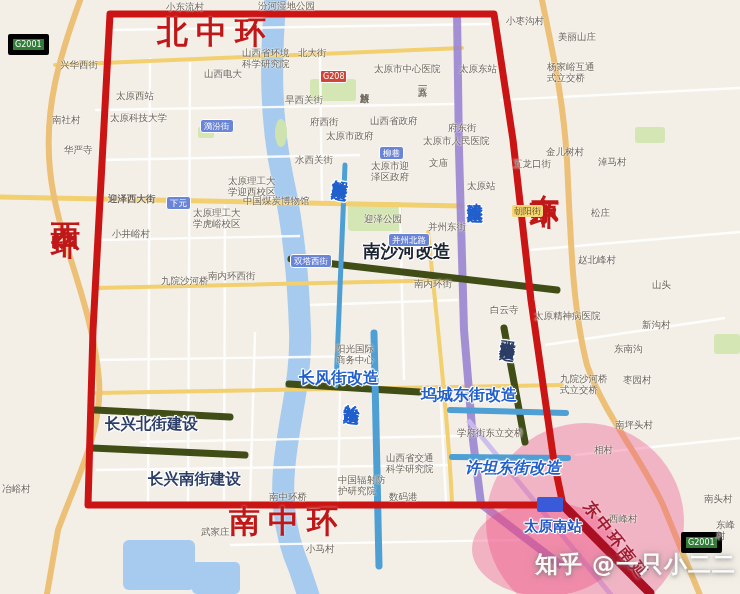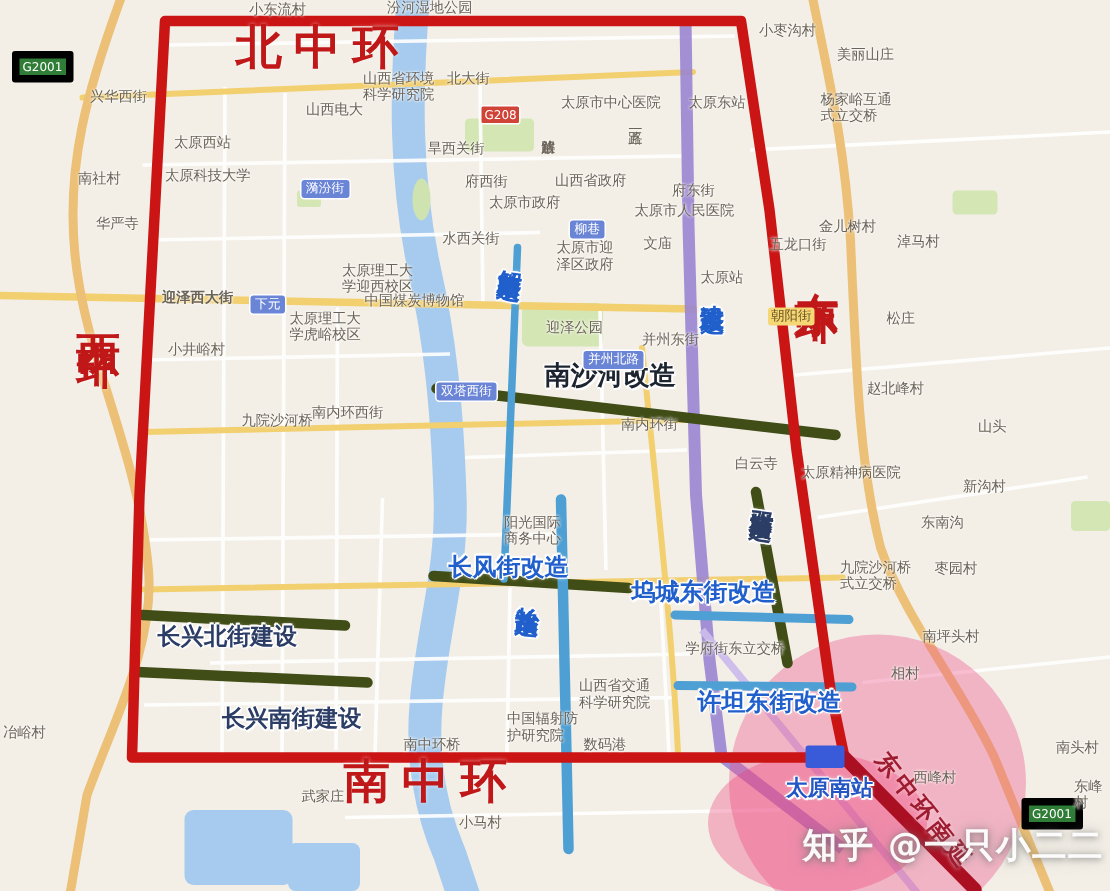--- a/index.html
+++ b/index.html
@@ -135,21 +135,21 @@
       <div class="lb ring" style="left: 229px; top: 506px;">南中环</div>
       <div class="lb ringv" style="left: 51px; top: 200px;">西中环</div>
       <div class="lb ringv" style="left: 530px; top: 170px;">东中环</div>
       <div class="lb projv halo" style="left: 334px; top: 166px; transform: rotate(8deg); transform-origin: left top;">解放南路改造</div>
       <div class="lb projv halo" style="left: 466px; top: 190px;">建设路改造</div>
       <div class="lb projdark halo" style="left: 363px; top: 242px;">南沙河改造</div>
       <div class="lb proj halo" style="left: 299px; top: 369px;">长风街改造</div>
       <div class="lb projv halo" style="left: 344px; top: 391px; transform: rotate(4deg); transform-origin: left top;">长治路改造</div>
       <div class="lb proj halo" style="left: 421px; top: 386px;">坞城东街改造</div>
       <div class="lb projvnavy halo" style="left: 501px; top: 327px; transform: rotate(7deg); transform-origin: left top;">双塔南路改造</div>
-      <div class="lb proj halo" style="left: 465px; top: 459px;">许坦东街改造</div>
+      <div class="lb proj halo" style="left: 465px; top: 459px; font-style: italic;">许坦东街改造</div>
       <div class="lb projnavy halo" style="left: 105px; top: 416px;">长兴北街建设</div>
       <div class="lb projnavy halo" style="left: 105px; top: 471px; margin-left: 43px;">长兴南街建设</div>
       <div class="lb ext" style="left: 594px; top: 498px; transform: rotate(52deg); transform-origin: left top;">东中环南延</div>
       <div class="lb station halo" style="left: 524px; top: 518px;">太原南站</div>
       <div class="lb badge-g" style="left: 8px; top: 34px;">G2001</div>
       <div class="lb badge-g" style="left: 681px; top: 532px;">G2001</div>
       <div class="lb badge-r" style="left: 320px; top: 70px;">G208</div>
       <div class="lb badge-b" style="left: 166px; top: 196px;">下元</div>
       <div class="lb badge-b" style="left: 200px; top: 119px;">漪汾街</div>
       <div class="lb badge-b" style="left: 379px; top: 146px;">柳巷</div>

